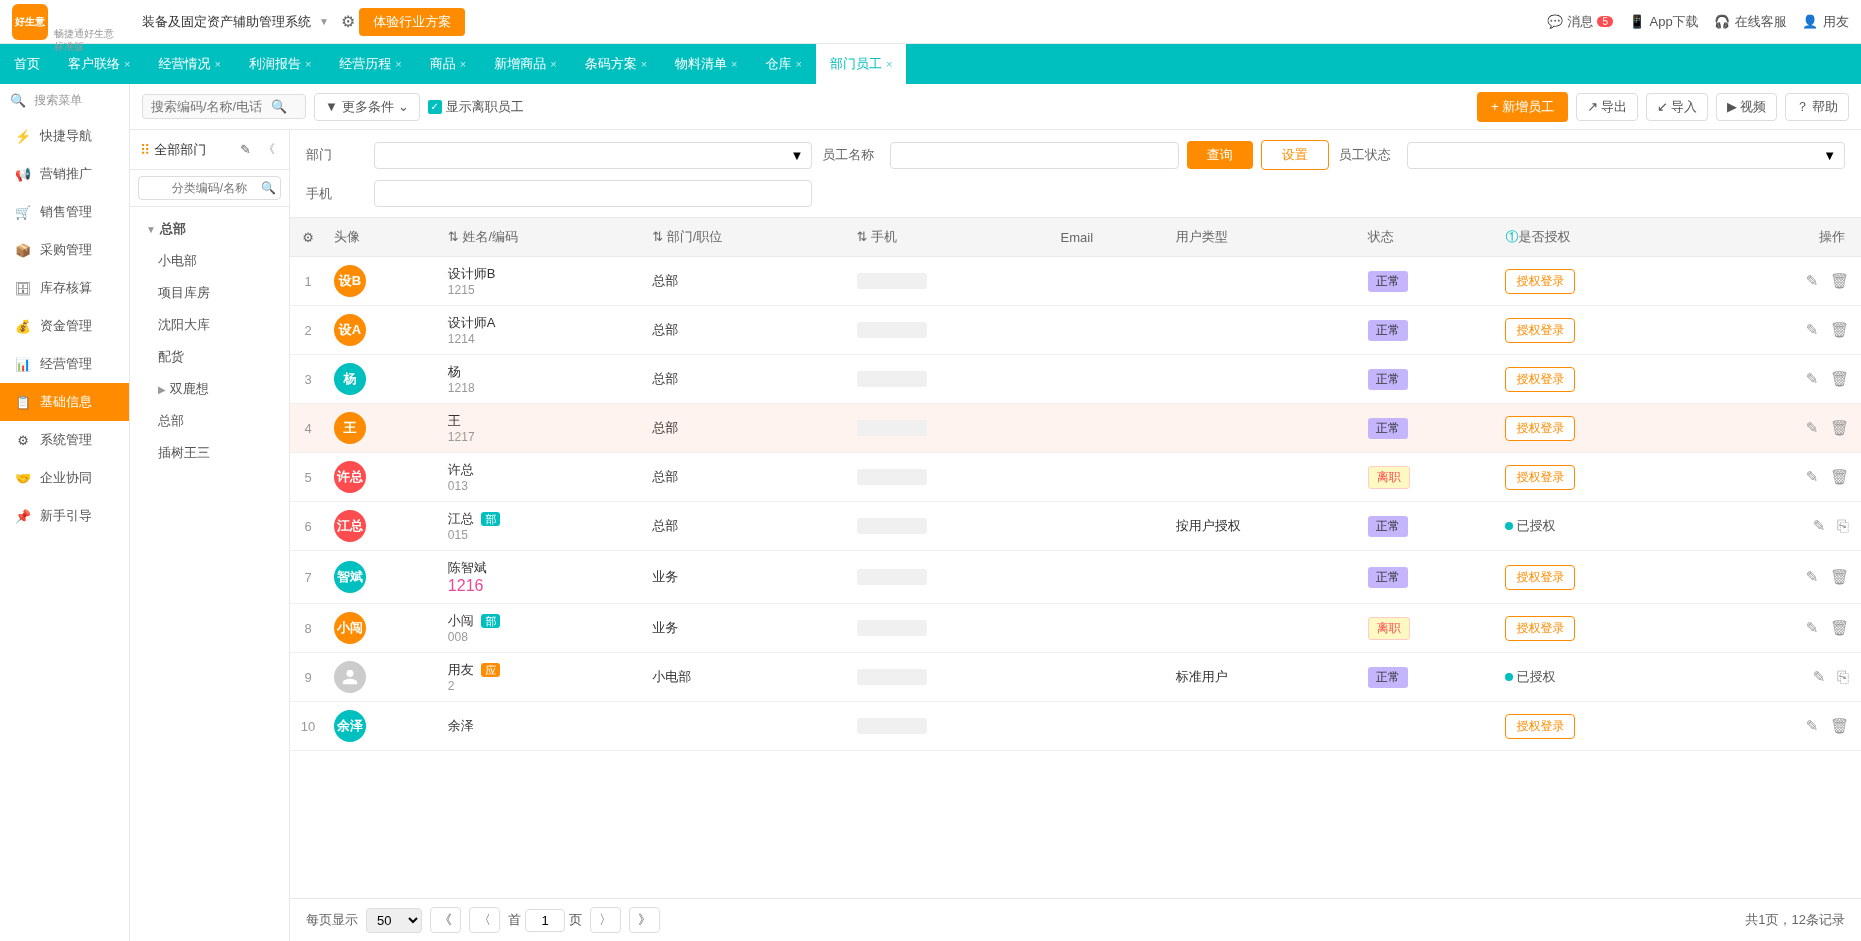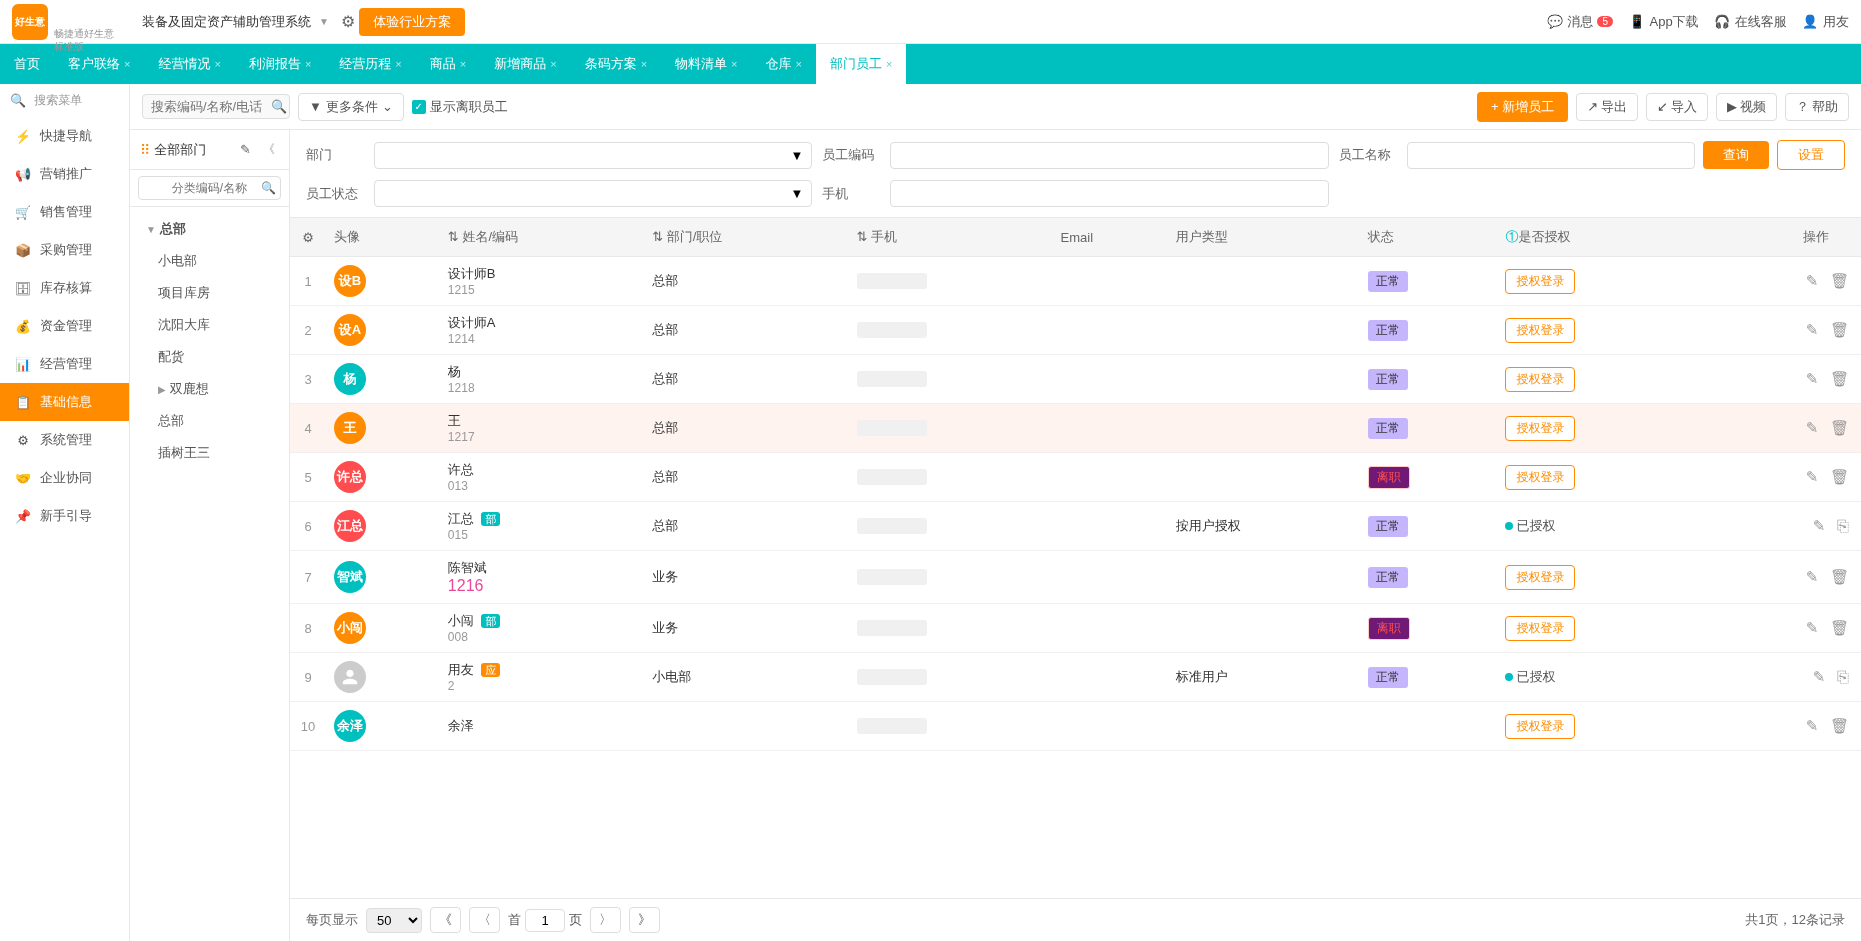--- a/index.html
+++ b/index.html
@@ -33,21 +33,21 @@
     .sidebar-item { display: flex; align-items: center; padding: 10px 14px; cursor: pointer; color: #555; gap: 8px; }
     .sidebar-item.active { background: #ff8c00; color: #fff; }
     .sidebar-icon { width: 18px; height: 18px; display: flex; align-items: center; justify-content: center; flex-shrink: 0; }
     .sidebar-label { font-size: 13px; }
 
     
     .content-area { flex: 1; display: flex; flex-direction: column; overflow: hidden; }
 
     
     .sub-nav { display: flex; align-items: center; padding: 0 12px; height: 46px; background: #fff; border-bottom: 1px solid #e8e8e8; gap: 8px; }
-    .search-box { display: flex; align-items: center; border: 1px solid #ddd; border-radius: 4px; padding: 4px 8px; background: #f9f9f9; width: 148px; }
+    .search-box { display: flex; align-items: center; border: 1px solid #ddd; border-radius: 4px; padding: 4px 8px; background: #f9f9f9; width: 164px; }
     .search-input { border: none; background: transparent; outline: none; font-size: 13px; color: #333; width: 120px; }
     .filter-btn { display: flex; align-items: center; gap: 4px; color: #555; cursor: pointer; border: 1px solid #ddd; border-radius: 4px; padding: 4px 10px; background: #fff; }
     .checkbox-label { display: flex; align-items: center; gap: 4px; color: #555; cursor: pointer; }
     .checkbox-square { width: 14px; height: 14px; border: 2px solid #00bfbf; border-radius: 2px; background: #00bfbf; display: flex; align-items: center; justify-content: center; }
     .right-actions { margin-left: auto; display: flex; align-items: center; gap: 8px; justify-content: space-between; }
     .btn-add { background: #ff8c00; color: #fff; border: none; border-radius: 4px; padding: 6px 14px; cursor: pointer; font-size: 13px; display: flex; align-items: center; gap: 4px; }
     .btn-action { display: flex; align-items: center; gap: 3px; color: #555; cursor: pointer; font-size: 13px; border: 1px solid #ddd; border-radius: 4px; padding: 4px 10px; background: #fff; }
 
     
     .inner-content { flex: 1; display: flex; overflow: hidden; }
@@ -76,21 +76,21 @@
 
     
     .table-wrapper { flex: 1; overflow-y: auto; background: #fff; }
     table { width: 100%; border-collapse: collapse; }
     thead tr { background: #f5f5f5; }
     th { padding: 10px 8px; text-align: left; font-weight: normal; color: #666; border-bottom: 1px solid #e8e8e8; white-space: nowrap; font-size: 13px; }
     td { padding: 8px 8px; border-bottom: 1px solid #f0f0f0; color: #333; font-size: 13px; vertical-align: middle; }
     .avatar { width: 32px; height: 32px; border-radius: 50%; display: flex; align-items: center; justify-content: center; color: #fff; font-size: 13px; font-weight: bold; flex-shrink: 0; }
     .avatar.gray { background: #ccc; }
     .status-normal { color: #333; background: #c4b5fd; border-radius: 3px; padding: 2px 8px; font-size: 12px; display: inline-block; }
-    .status-leave { color: #ff4d4f; background: #701a75; border-radius: 3px; padding: 2px 8px; font-size: 12px; display: inline-block; border: 1px solid #ffccc7; }
+    .status-leave { color: #ff4d4f; background: #fef9c3; border-radius: 3px; padding: 2px 8px; font-size: 12px; display: inline-block; border: 1px solid #ffccc7; }
     .btn-auth { border: 1px solid #ff8c00; color: #ff8c00; background: #fff; border-radius: 4px; padding: 3px 10px; cursor: pointer; font-size: 12px; white-space: nowrap; }
     .auth-granted { color: #555; font-size: 13px; display: flex; align-items: center; gap: 3px; }
     .auth-dot { width: 8px; height: 8px; border-radius: 50%; background: #00bfbf; display: inline-block; }
     .dept-badge { background: #00bfbf; color: #fff; border-radius: 3px; padding: 1px 4px; font-size: 11px; margin-left: 4px; }
     .dept-badge-orange { background: #ff8c00; }
     .op-btn { background: none; border: none; cursor: pointer; color: #999; font-size: 15px; padding: 2px 4px; }
     .phone-blur { display: inline-block; background: #f0f0f0; border-radius: 3px; width: 70px; height: 16px; vertical-align: middle; }
 
     
     .pagination { display: flex; align-items: center; padding: 8px 16px; background: #fff; border-top: 1px solid #e8e8e8; gap: 8px; }
@@ -287,24 +287,20 @@
 
       <div class="table-area">
 
         <div class="filter-form">
           <div class="form-row">
             <span class="form-label">部门</span>
             <div class="form-select" style="flex:1;">
               <span></span>
               <span>▼</span>
             </div>
-          </div>
-          <div class="form-row">
-            <span class="form-label">员工编码</span>
-            <input class="form-input" type="text" style="">
           </div>
           <div class="form-row">
             <span class="form-label">员工名称</span>
             <input class="form-input" type="text" style="">
             <div class="form-actions">
               <button class="btn-query">查询</button>
               <button class="btn-set">设置</button>
             </div>
           </div>
           <div class="form-row">
@@ -332,21 +328,21 @@
                 <th>
                   <span>⇅</span> 部门/职位
                 </th>
                 <th>
                   <span>⇅</span> 手机
                 </th>
                 <th>Email</th>
                 <th>用户类型</th>
                 <th>状态</th>
                 <th><span style="color:#00bfbf;">①</span>是否授权</th>
-                <th style="text-align:right;padding-right:32px;">操作</th>
+                <th style="text-align:right;padding-right:16px;">操作</th>
               </tr>
             </thead>
             <tbody>
 
               <tr>
                 <td style="text-align:center;color:#999;">1</td>
                 <td>
                   <div class="avatar" style="background:#ff8c00;">设B</div>
                 </td>
                 <td>

